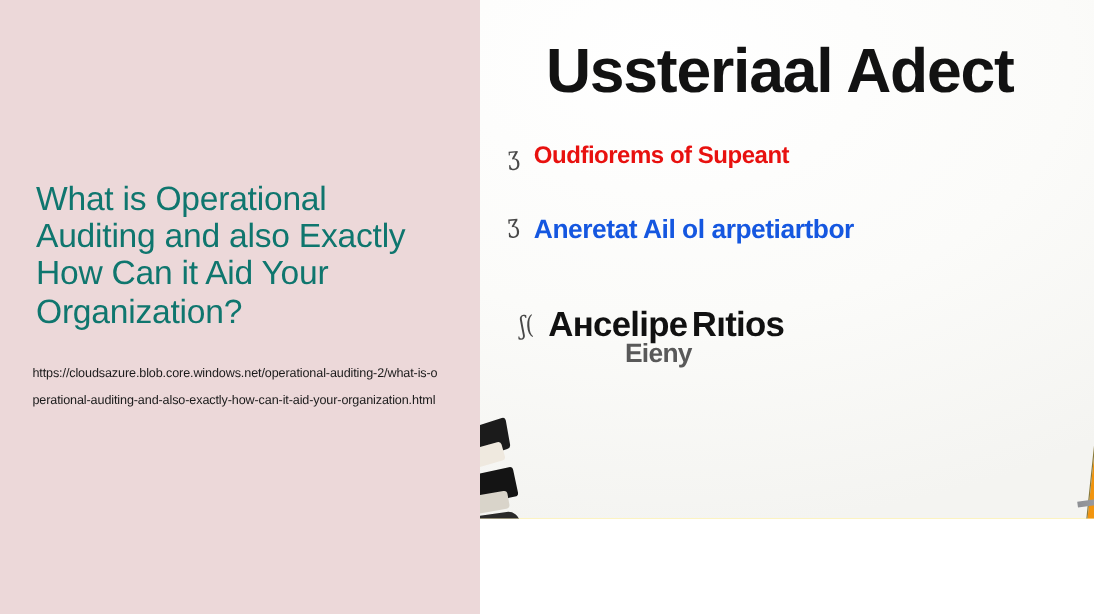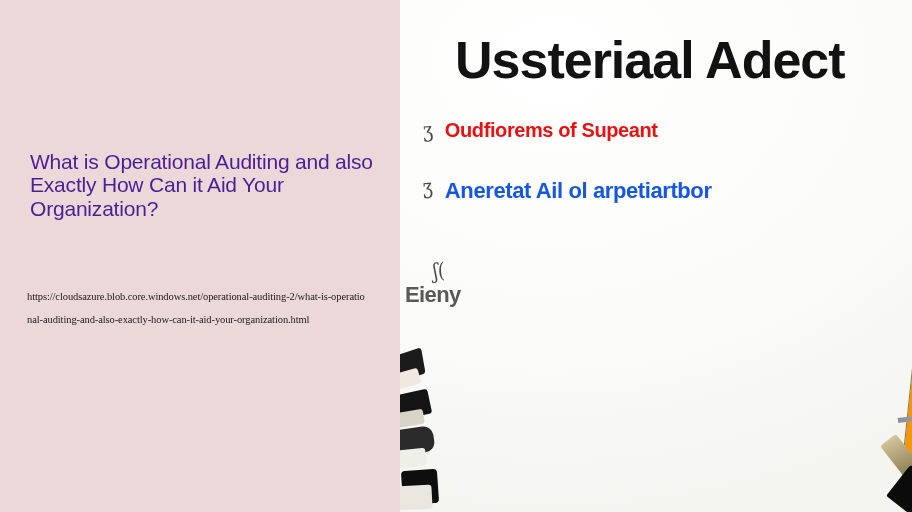--- a/index.html
+++ b/index.html
@@ -20,42 +20,41 @@
   .left-panel {
     position:relative;
     width:400px; height:512px;
     background:#ecd8d9;
     flex:0 0 400px;
   }
   .headline {
     position:absolute;
     left:30px; top:150px;
     width:345px;
-    font-size:21px;
+    font-size:28px;
     line-height:1.115;
     font-weight:400;
-    color:#4c1d95;
+    color:#0f766e;
     letter-spacing:-0.2px;
   }
   .url-block {
     position:absolute;
-    left:27px; top:285px;
+    left:27px; top:300px;
     width:340px;
     font-size:10.5px;
     line-height:2.22;
     color:#1a1a1a;
     letter-spacing:-0.1px;
     word-break:break-all;
-    font-family:Liberation Serif, serif;
   }
 
   
   .right-panel {
     position:relative;
-    width:512px; height:512px;
+    width:512px; height:432px;
     flex:0 0 512px;
     background:#fde047;
     overflow:hidden;
   }
   .paper-sheen {
     position:absolute; inset:0;
     background:
       radial-gradient(120% 90% at 30% 12%, #ffffff 0%, #fbfbf9 55%, #f4f4f1 100%);
   }
 
@@ -167,21 +166,23 @@
       <span class="bullet-text">Oudfiorems of Supeant</span>
     </div>
 
     <div class="bullet-row row-blue">
       <span class="bullet-mark">Ʒ</span>
       <span class="bullet-text">Aneretat Ail ol arpetiartbor</span>
     </div>
 
     <div class="bullet-row row-black">
       <span class="bullet-mark">ʃ(</span>
+      <span class="bullet-text">Aнcelipe</span>
       <span class="bullet-text ghost">Eieny</span>
+      <span class="bullet-text"> Rıtios</span>
     </div>
 
     <div class="bars-inner">
       <div class="bar bar-1"></div>
 
     </div>
 
     <div class="needle"></div>
     <div class="needle-grip"></div>
     <div class="needle-tip"></div>

